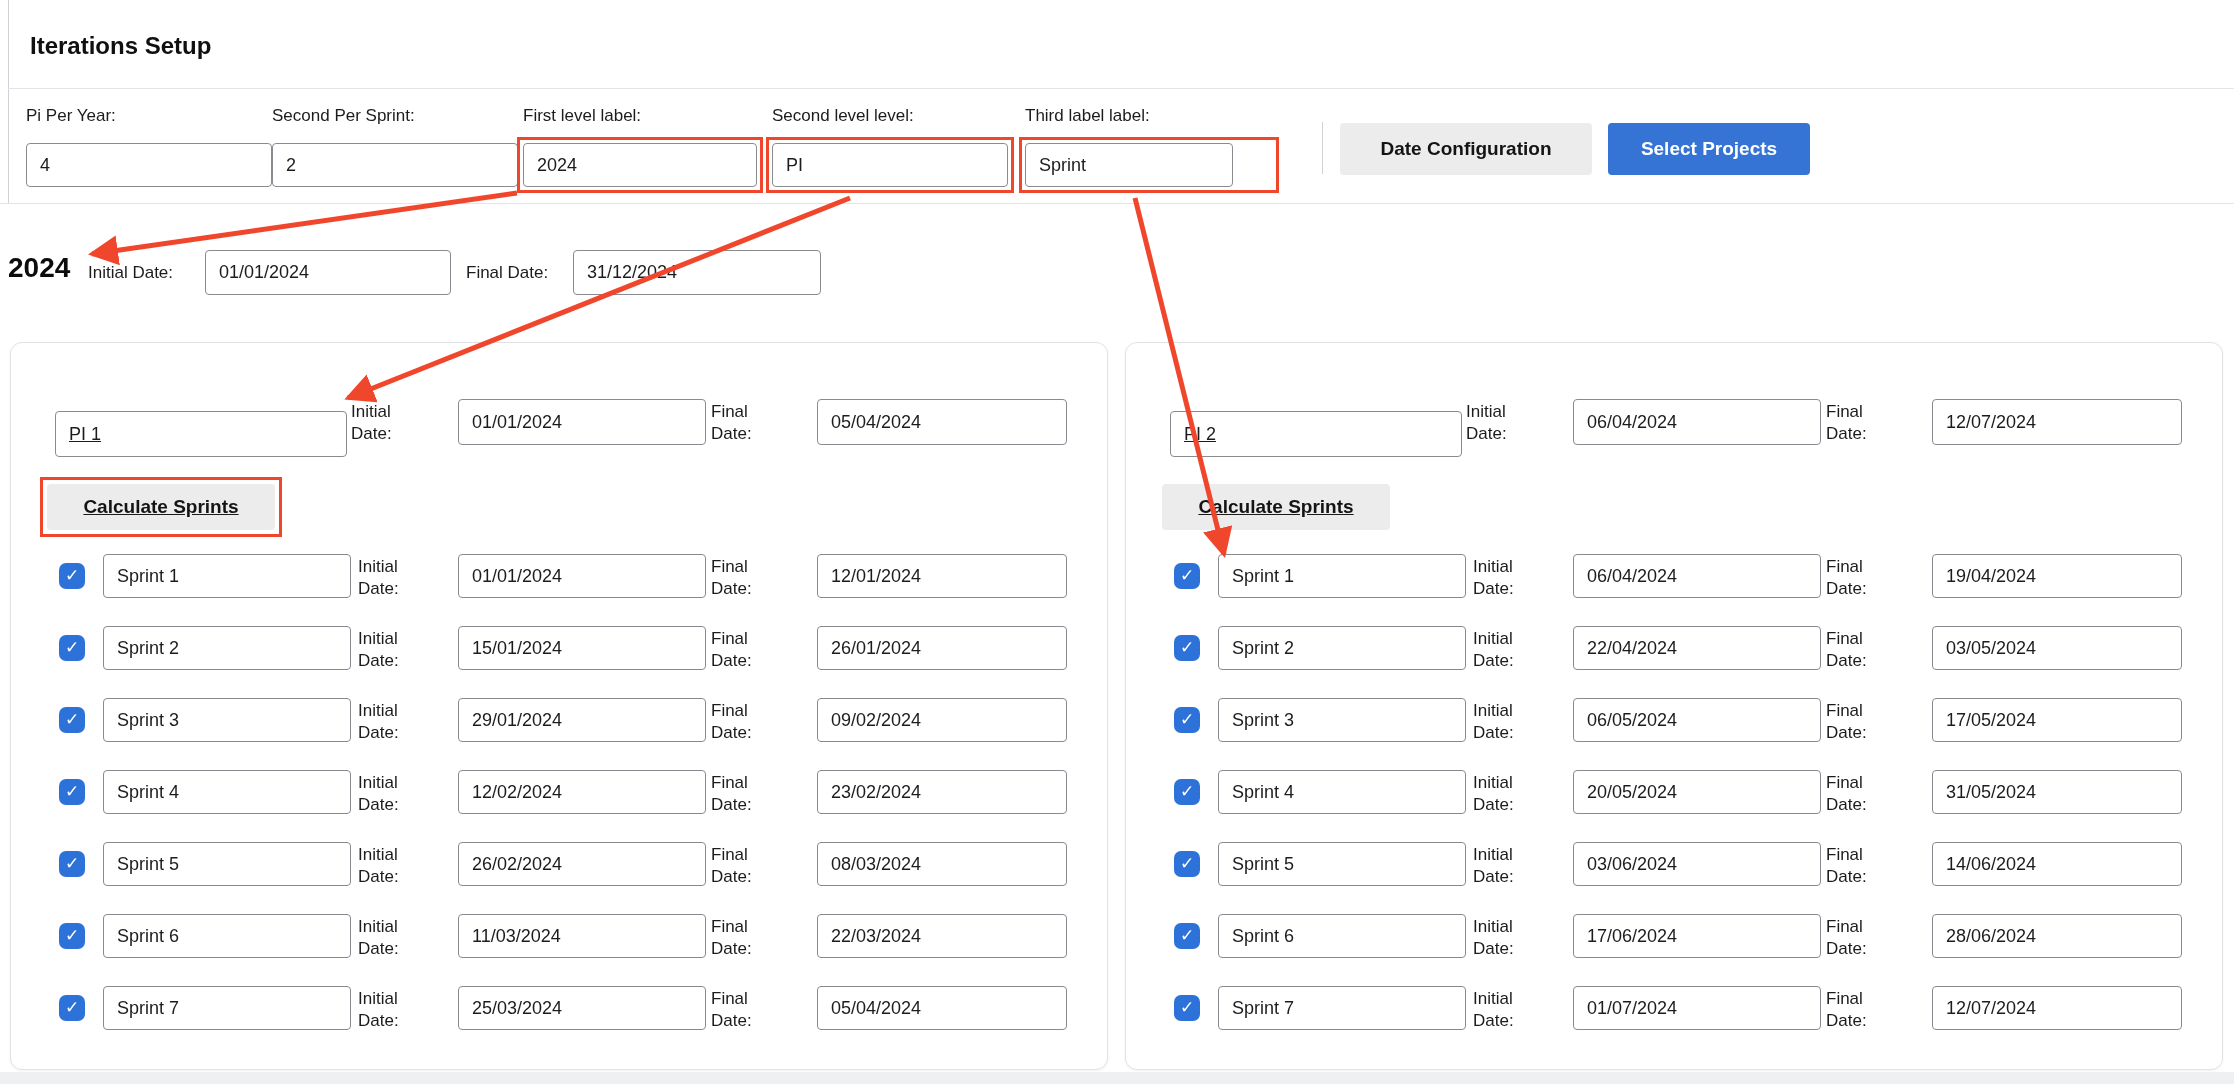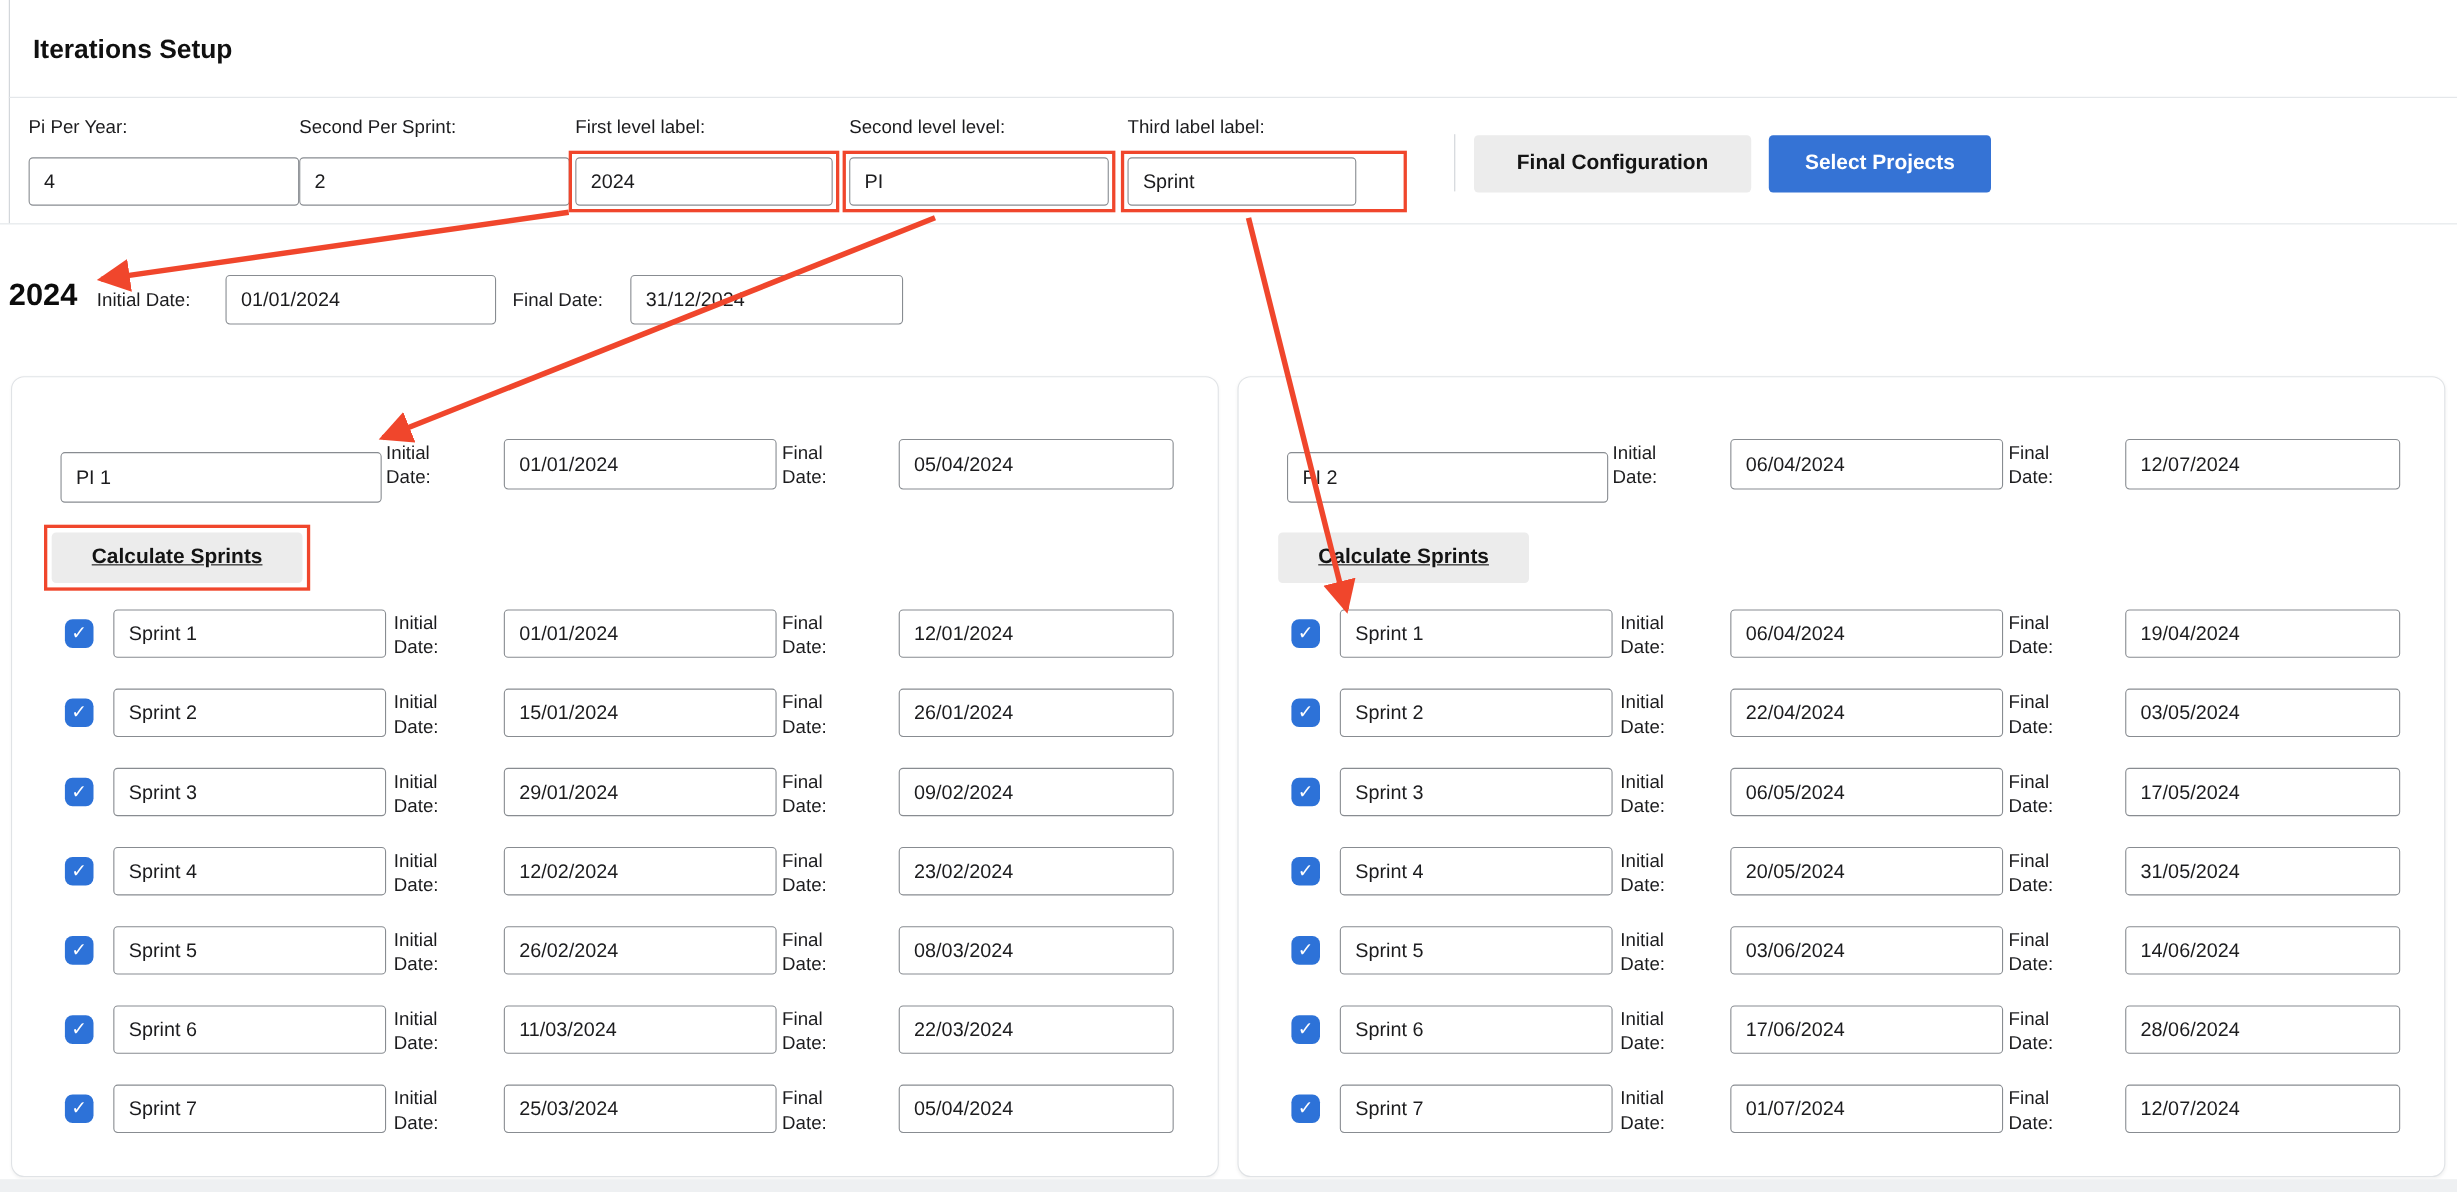--- a/index.html
+++ b/index.html
@@ -19,21 +19,21 @@
   #show-config-btn{left:1340px;top:123px;width:252px;height:52px;background:#ececec;color:#141414;}
   #select-projects-btn{left:1608px;top:123px;width:202px;height:52px;background:#3573d5;color:#fff;}
   
   #year-label{position:absolute;left:8px;top:252px;font-size:28px;font-weight:700;color:#0c0c0c;}
   #year-init-label{position:absolute;left:88px;top:263px;}
   #year-final-label{position:absolute;left:466px;top:263px;}
   .year-inp{top:250px;height:45px;}
   
   .card{position:absolute;top:342px;width:1098px;height:728px;background:#fff;border:1px solid #e0e3e6;
         border-radius:12px;box-shadow:0 1px 3px rgba(0,0,0,.05);box-sizing:border-box;}
-  .name-inp{left:44px;top:68px;width:292px;height:46px;}
+  .name-inp{left:44px;top:68px;width:292px;height:46px;text-decoration:underline;}
   .two-line{position:absolute;width:64px;line-height:22px;}
   .pi-init-lbl{left:340px;top:58px;}
   .pi-init-inp{left:447px;top:56px;width:248px;height:46px;}
   .pi-final-lbl{left:700px;top:58px;}
   .pi-final-inp{left:806px;top:56px;width:250px;height:46px;}
   .calc-wrap{position:absolute;left:29px;top:134px;border:3px solid transparent;padding:4px;display:inline-block;text-decoration:underline;}
   .calc-wrap.on{border-color:#f0462c;}
   .calc-btn{position:relative;display:block;width:228px;height:46px;background:#ececec;color:#141414;}
   .sprint-row{position:absolute;left:0;width:1098px;height:44px;}
   .checkbox{position:absolute;left:48px;top:9px;width:26px;height:26px;border-radius:7px;background:#2d72d8;
@@ -66,21 +66,21 @@
   <input class="inp cfg-inp" style="left: 272px; width: 246px;" readonly="" value="2">
   <input class="inp cfg-inp" style="left: 523px; width: 234px;" readonly="" value="2024">
   <input class="inp cfg-inp" style="left: 772px; width: 236px;" readonly="" value="PI">
   <input class="inp cfg-inp" style="left: 1025px; width: 208px;" readonly="" value="Sprint">
 
   <div class="cfg-red on" style="left:517px;width:246px"></div>
   <div class="cfg-red on" style="left:766px;width:248px"></div>
   <div class="cfg-red on" style="left:1019px;width:260px"></div>
 
   <div class="vline" style="left:1322px;top:122px;height:52px"></div>
-  <button class="btn" id="show-config-btn">Final Configuration</button>
+  <button class="btn" id="show-config-btn">Date Configuration</button>
   <button class="btn" id="select-projects-btn">Select Projects</button>
 
   <div class="hline" style="left:0;top:203px;width:2234px"></div>
 
   <div id="year-label">2024</div>
   <div class="lbl" id="year-init-label">Initial Date:</div>
   <input class="inp year-inp" style="left: 205px; width: 246px;" readonly="" value="01/01/2024">
   <div class="lbl" id="year-final-label">Final Date:</div>
   <input class="inp year-inp" style="left: 573px; width: 248px;" readonly="" value="31/12/2024">
 

